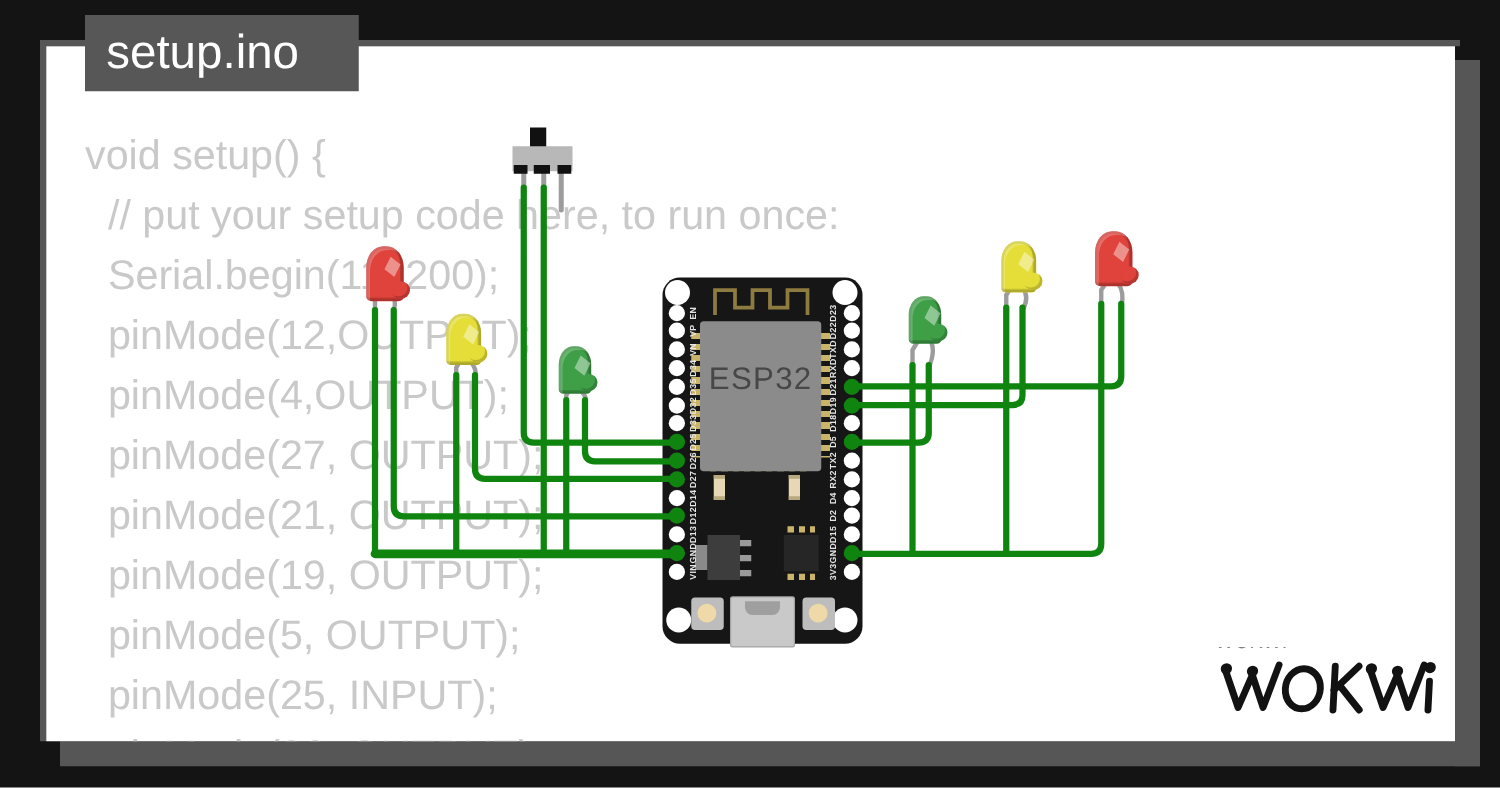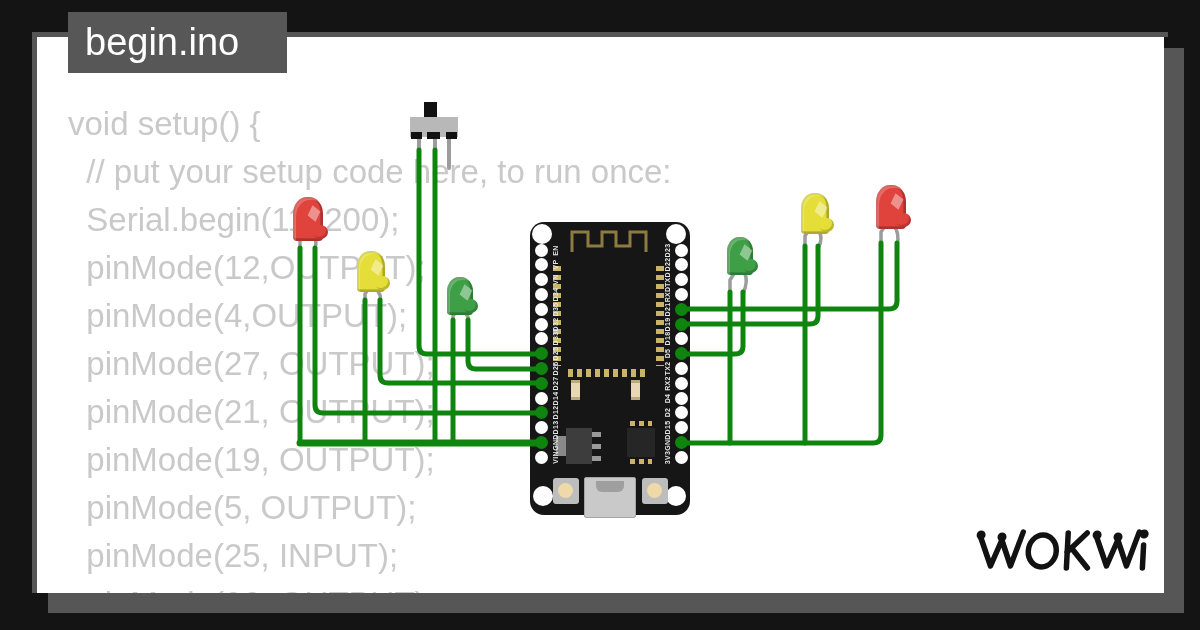--- a/index.html
+++ b/index.html
@@ -83,20 +83,23 @@
       <path d="M572,252 V232 H588 V246 H602 V232 H616 V246 H630 V232 H646 V252" fill="none" stroke="#8d7b40" stroke-width="3"></path>
     </svg>
     <div class="abs corner-hole" style="left:532px;top:224px;"></div>
     <div class="abs corner-hole" style="left:666px;top:224px;"></div>
     <div class="abs corner-hole" style="left:533px;top:486px;"></div>
     <div class="abs corner-hole" style="left:666px;top:486px;"></div>
 
     <div class="abs pads-v" style="left:553px;top:266px;height:100px;"></div>
     <div class="abs pads-v" style="left:656px;top:266px;height:100px;"></div>
     <div class="abs pads-h" style="left:568px;top:369px;width:80px;"></div>
+    <div class="abs esp-module">
+      <span>ESP32</span>
+    </div>
 
     <div class="abs cap" style="left:571px;top:380px;"></div>
     <div class="abs cap" style="left:631px;top:380px;"></div>
     <div class="abs reg-tab"></div>
     <div class="abs reg-body"></div>
     <div class="abs reg-leg" style="left:592px;top:432px;"></div>
     <div class="abs reg-leg" style="left:592px;top:444px;"></div>
     <div class="abs reg-leg" style="left:592px;top:456px;"></div>
     <div class="abs pads-h" style="left:630px;top:421px;width:22px;height:5px;"></div>
     <div class="abs small-ic"></div>
@@ -236,14 +239,14 @@
         <circle cx="147" cy="19" r="4.5" fill="#121212" stroke="none"></circle>
         <path d="M173,27 V50"></path>
         <circle cx="173" cy="16" r="4.5" fill="#121212" stroke="none"></circle>
       </g>
       <text class="sr">WOKWI</text>
     </svg>
   </div>
 </div>
 
 <div class="abs title-box">
-  <span>begin.ino</span>
+  <span>setup.ino</span>
 </div>
 
 </body></html>

